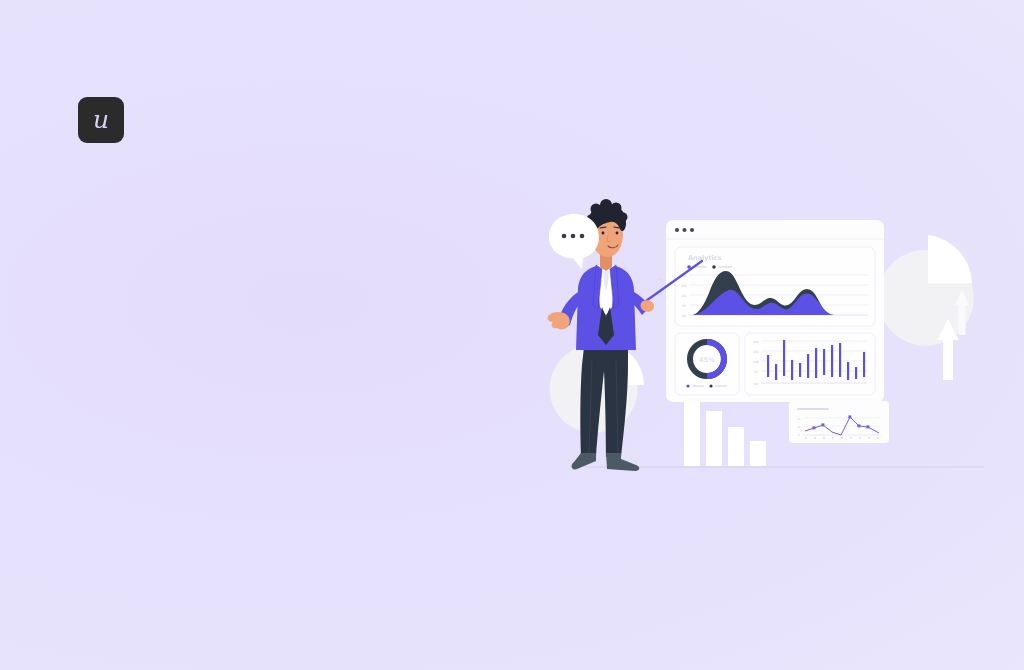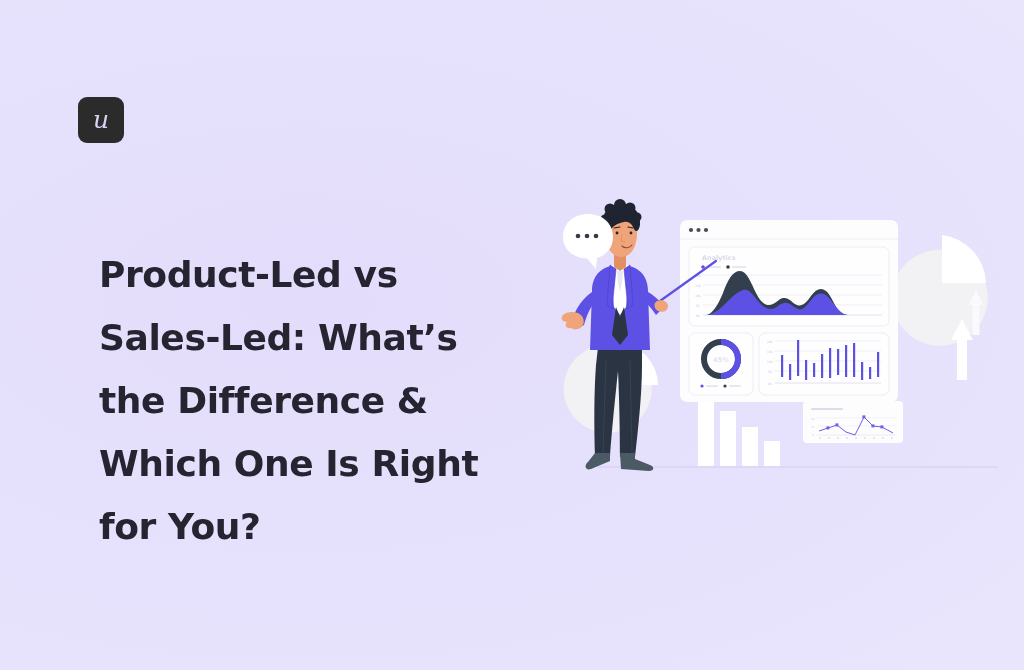--- a/index.html
+++ b/index.html
@@ -56,42 +56,41 @@
     font-size: 36px;
     line-height: 63px;
     letter-spacing: -0.4px;
     color: #262431;
     white-space: pre-line;
   }
 
   
   #illustration {
     position: absolute;
-    left: 550px;
+    left: 536px;
     top: 195px;
     width: 470px;
     height: 300px;
   }
   #illustration svg {
     display: block;
     width: 470px;
     height: 300px;
     overflow: visible;
   }
 </style>
 </head>
 <body>
 
 <div id="canvas">
 
   <div id="logo">
     <span class="mark">u</span>
   </div>
 
-  <h1 id="headline">Product-Led vs Sales-Led: What’s the Difference &amp; Which One Is Right for You?</h1>
 
   <div id="illustration">
     <svg viewBox="0 0 470 300" xmlns="http://www.w3.org/2000/svg">
       <defs>
         <clipPath id="donutClip">
           <rect x="140" y="140" width="100" height="80"></rect>
         </clipPath>
       </defs>
 
       <g>

